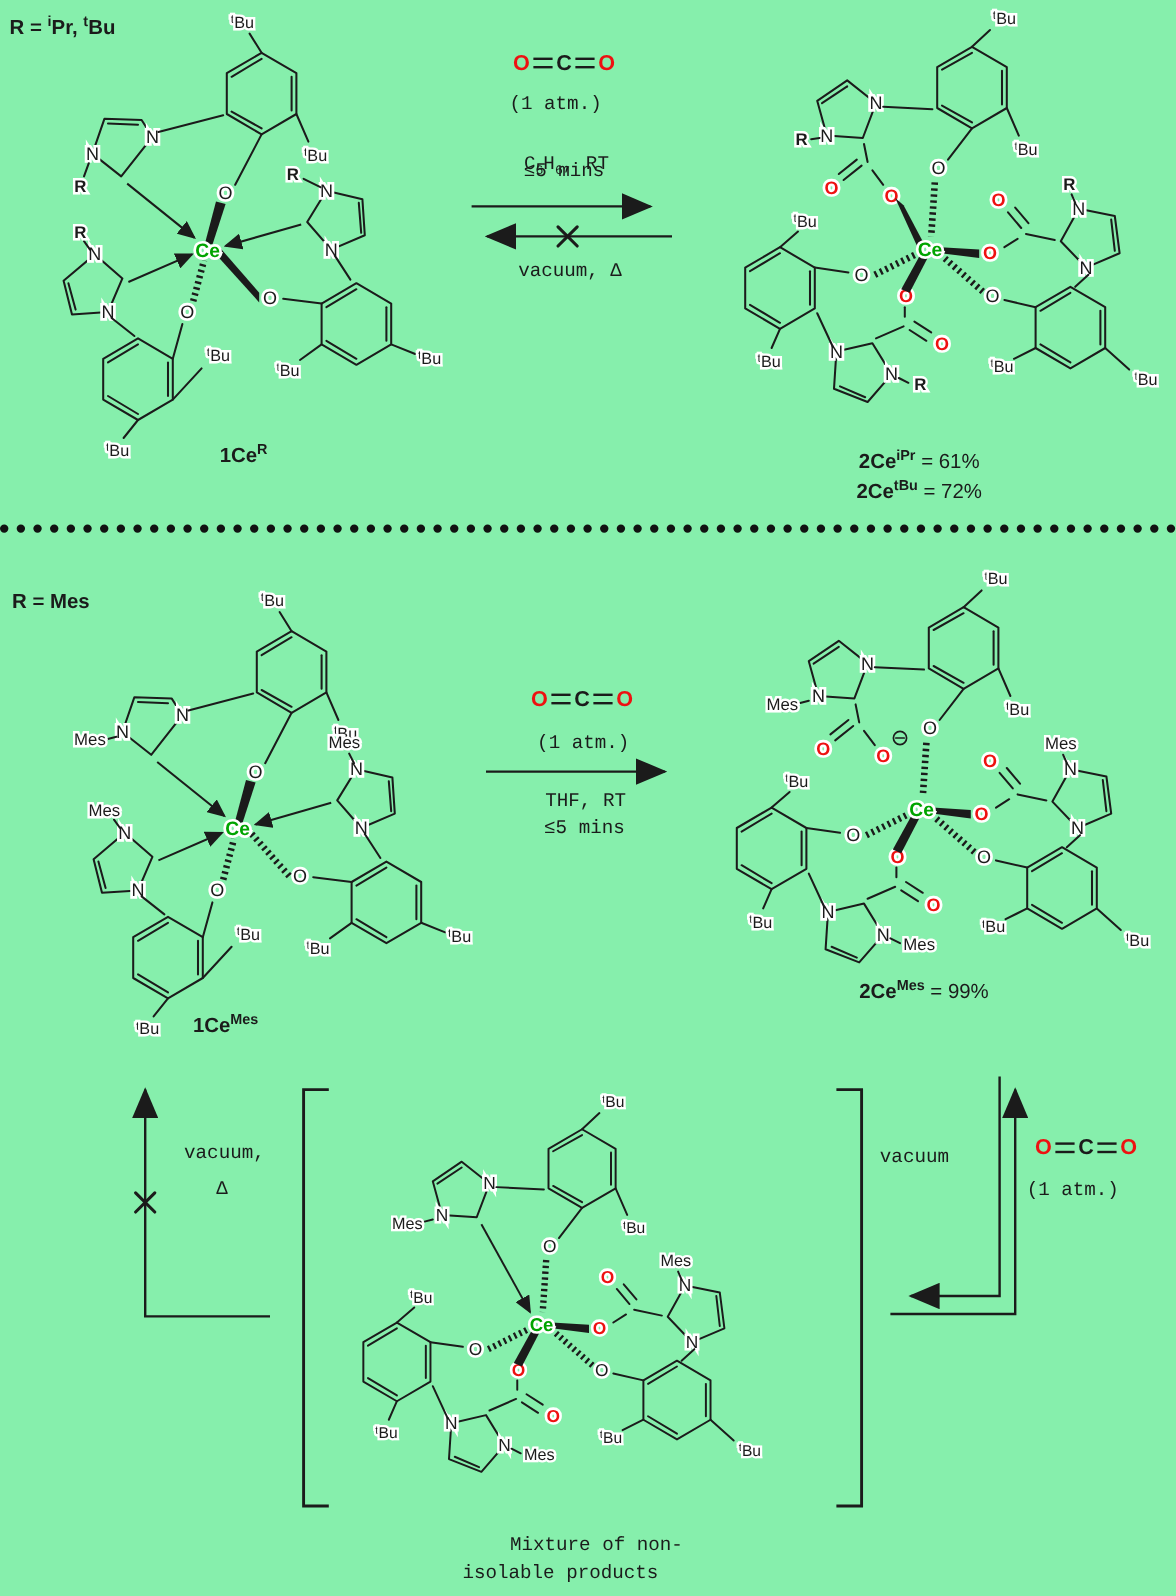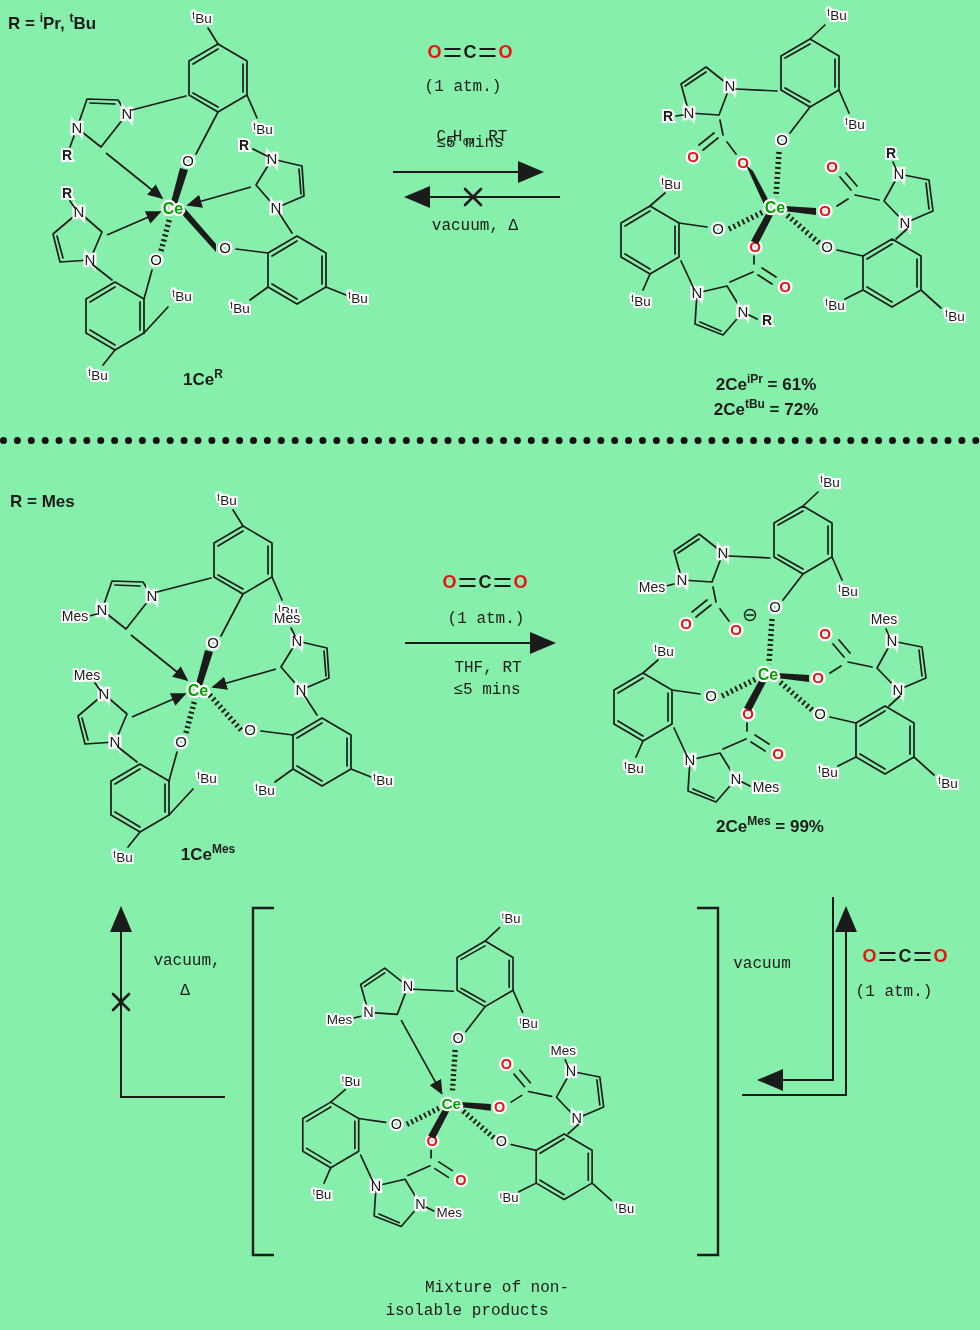--- a/index.html
+++ b/index.html
@@ -4,21 +4,21 @@
 <style>
   html,body{margin:0;padding:0;background:#fff}
   #page{position:relative;width:980px;height:1330px;background:#86efac;overflow:hidden;
         font-family:"Liberation Sans",sans-serif;color:#1b1b1b}
   .abs{position:absolute}
   .ctr{transform:translateX(-50%);white-space:nowrap;text-align:center}
   .bigbold{font-weight:bold;font-size:17px}
   .cond{font-size:16px;font-family:Liberation Mono, monospace}
   .slab{font-weight:bold;font-size:17px}
   .slab sup,.bigbold sup{font-size:12px}
-  .slab .eq{font-weight:bold}
+  .slab .eq{font-weight:normal}
   sub{font-size:11px}
   .co2{position:absolute;transform:translateX(-50%);display:flex;align-items:center;gap:3px;
        font-weight:bold;font-size:18px}
   .co2 .o{color:#ee1111}
   .db{width:16px;height:9px;border-top:2.6px solid #1b1b1b;border-bottom:2.6px solid #1b1b1b;box-sizing:border-box}
   .dots{position:absolute;left:0;top:437px;width:980px;height:0;border-top:7px dotted #111}
   svg{position:absolute;overflow:visible}
   .ring{fill:none;stroke:#1b1b1b;stroke-width:1.7;stroke-linejoin:round}
   .bond{stroke:#1b1b1b;stroke-width:1.7;fill:none;stroke-linecap:round}
   .hash{stroke:#1b1b1b;stroke-width:5.5;stroke-dasharray:2 3;fill:none}
@@ -104,21 +104,21 @@
       <span class="db"></span>
       <span>C</span>
       <span class="db"></span>
       <span class="o">O</span>
   </div>
   <div class="abs ctr cond" style="left:894px;top:983px">(1 atm.)</div>
 
   <div class="abs ctr slab" style="left:203px;top:367px"><span>1Ce</span><sup>R</sup></div>
   <div class="abs ctr slab" style="left:766px;top:372px"><span>2Ce</span><sup>iPr</sup><span class="eq"> = 61%</span></div>
   <div class="abs ctr slab" style="left:766px;top:397px"><span>2Ce</span><sup>tBu</sup><span class="eq"> = 72%</span></div>
-  <div class="abs ctr slab" style="left:208px;top:842px"><span>1Ce</span><sup>Mes</sup></div>
+  <div class="abs ctr slab" style="left:188px;top:842px"><span>1Ce</span><sup>Mes</sup></div>
   <div class="abs ctr slab" style="left:770px;top:814px"><span>2Ce</span><sup>Mes</sup><span class="eq"> = 99%</span></div>
   <div class="abs ctr cond" style="left:497px;top:1279px">Mixture of non-</div>
   <div class="abs ctr cond" style="left:467px;top:1302px">isolable products</div>
 
   <svg style="left:20px;top:8px" width="350" height="348" viewBox="0 0 350 348">
     <g>
       <polygon class="ring" points="198,36 169,53 169,87 198,104 227,87 227,53"></polygon>
       <line class="bond" x1="198" y1="41" x2="173" y2="56"></line>
         <line class="bond" x1="173" y1="85" x2="198" y2="99"></line>
         <line class="bond" x1="223" y1="56" x2="223" y2="84"></line>

